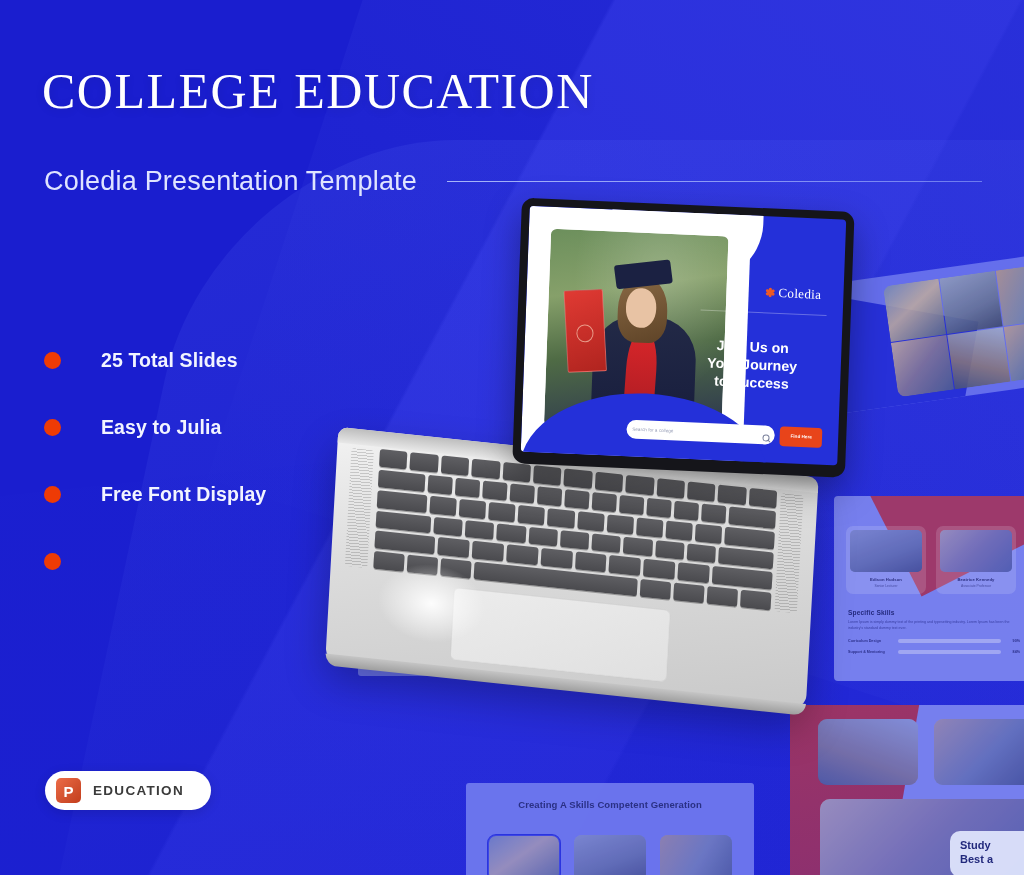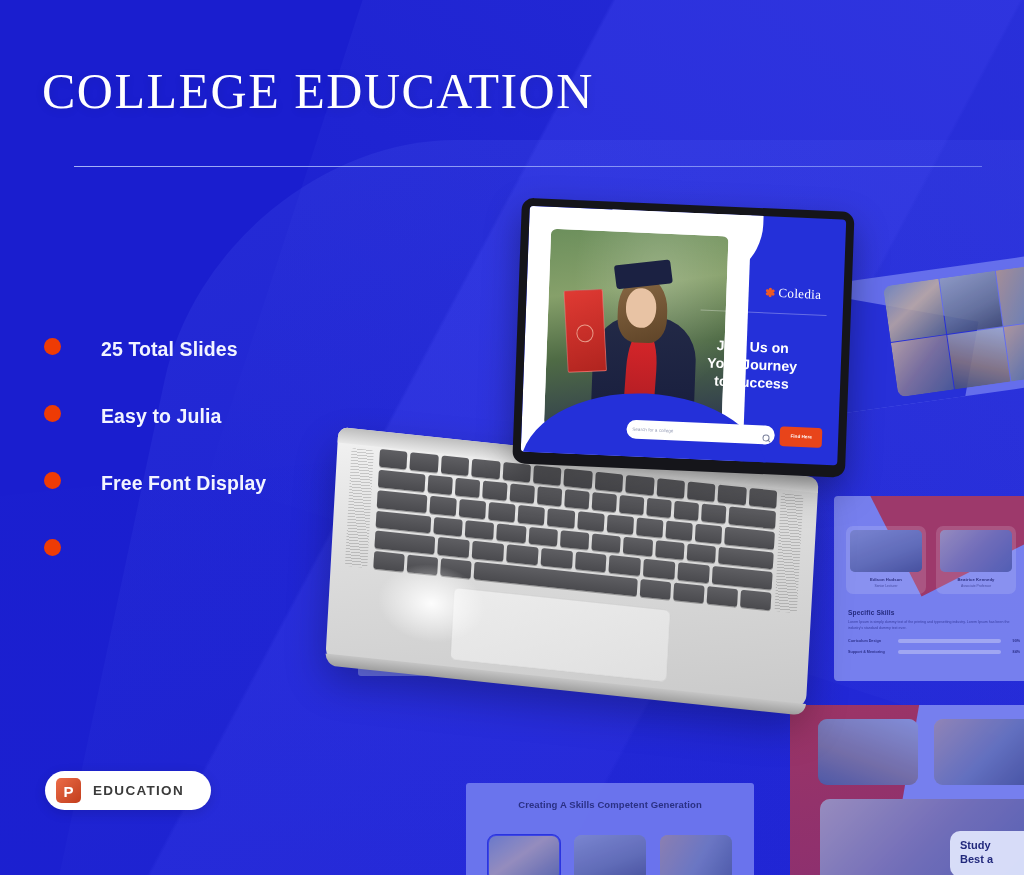--- a/index.html
+++ b/index.html
@@ -78,20 +78,21 @@
   }
 
   
   .features {
     position: absolute;
     left: 44px; top: 338px;
     width: 380px;
   }
   .feature {
     display: flex;
+    align-items: center;
     height: 44px;
     margin-bottom: 1px;
   }
   .feature + .feature { margin-top: 0px; }
   .feature-dot {
     width: 17px; height: 17px;
     border-radius: 50%;
     background: #ee3b05;
     flex: 0 0 auto;
   }
@@ -886,20 +887,21 @@
           </div>
           <div class="find-btn">Find Here</div>
         </div>
       </div>
     </div>
   </div>
 
   <div class="headline">COLLEGE EDUCATION</div>
 
   <div class="subline-row">
+    <span class="subline">Coledia Presentation Template</span>
     <span class="subline-rule"></span>
   </div>
 
   <div class="features">
     <div class="feature">
       <span class="feature-dot"></span>
       <span class="feature-label">25 Total Slides</span>
     </div>
     <div class="feature">
       <span class="feature-dot"></span>

